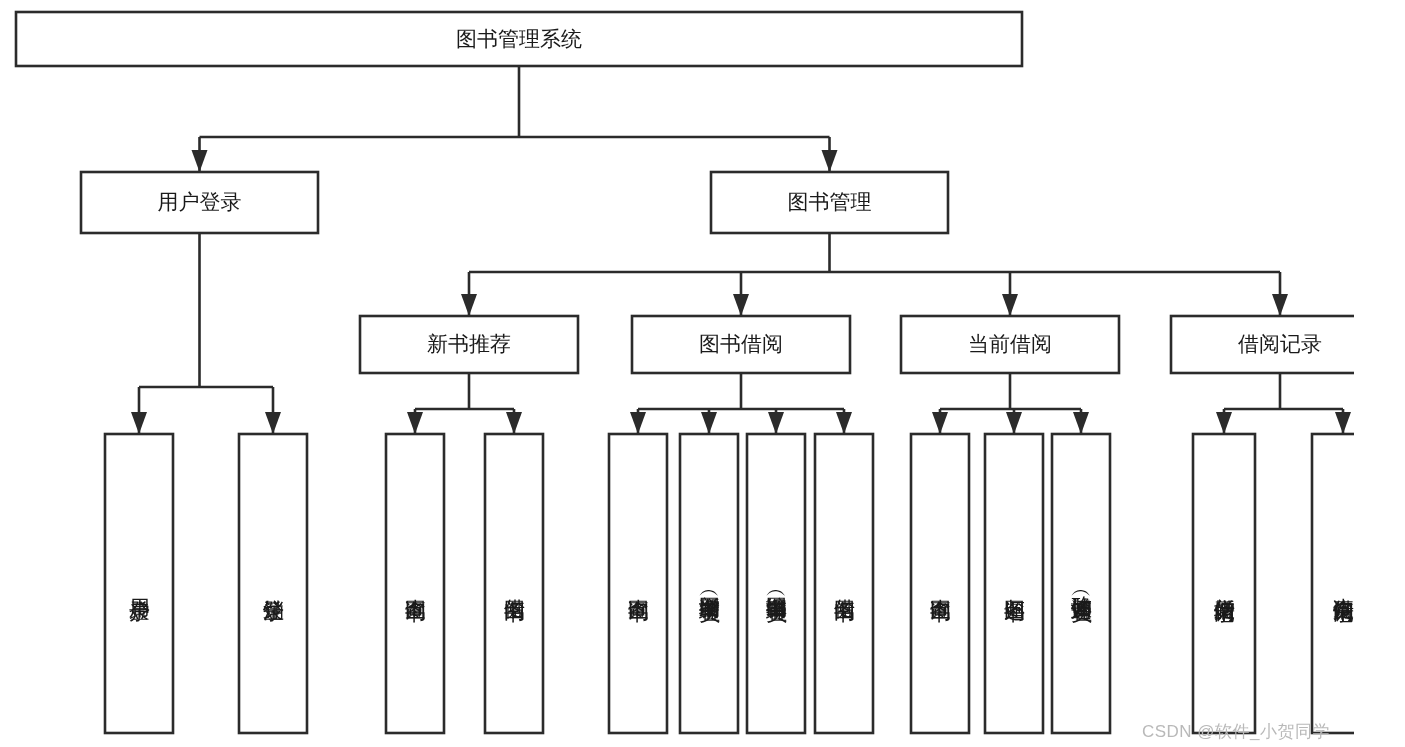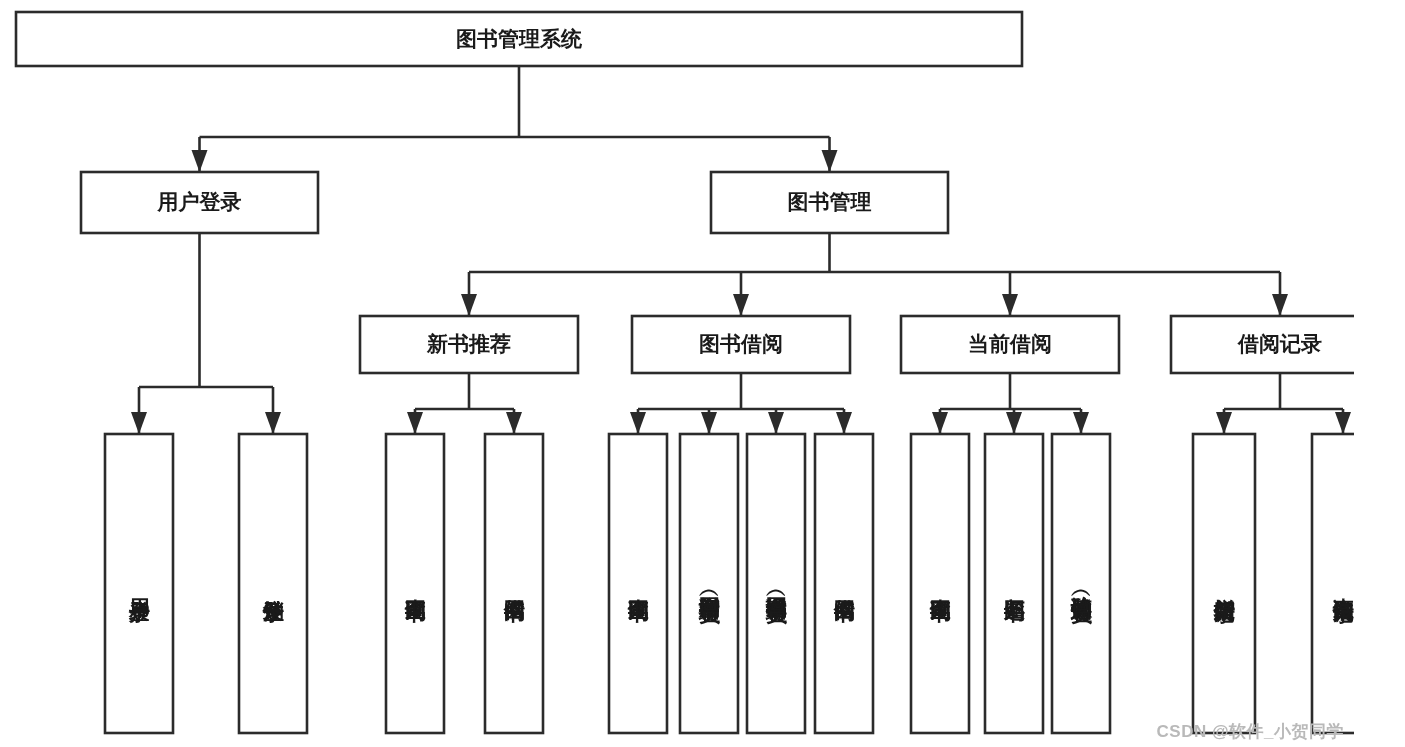--- a/index.html
+++ b/index.html
@@ -9,21 +9,20 @@
   }
   body {
     font-family: "Liberation Sans", "DejaVu Sans", sans-serif;
   }
   #canvas {
     position: relative;
     width: 1354px;
     height: 747px;
     background: #ffffff;
     overflow: hidden;
-    font-weight: bold;
   }
   svg#diagram {
     position: absolute;
     left: 0;
     top: 0;
     width: 1405px;
     height: 747px;
     display: block;
   }
   .node-box {
@@ -43,21 +42,21 @@
   }
   .node-label-h {
     fill: #1a1a1a;
     font-family: "Liberation Sans", "DejaVu Sans", sans-serif;
     font-size: 21px;
     text-anchor: middle;
     dominant-baseline: middle;
   }
   .watermark {
     position: absolute;
-    right: 10px;
+    right: 24px;
     bottom: 4px;
     color: #b9b9b9;
     font-size: 17px;
     font-family: "Liberation Sans", "DejaVu Sans", sans-serif;
     letter-spacing: 0.5px;
     white-space: nowrap;
     pointer-events: none;
   }
   .vlabel-wrap {
     position: absolute;

